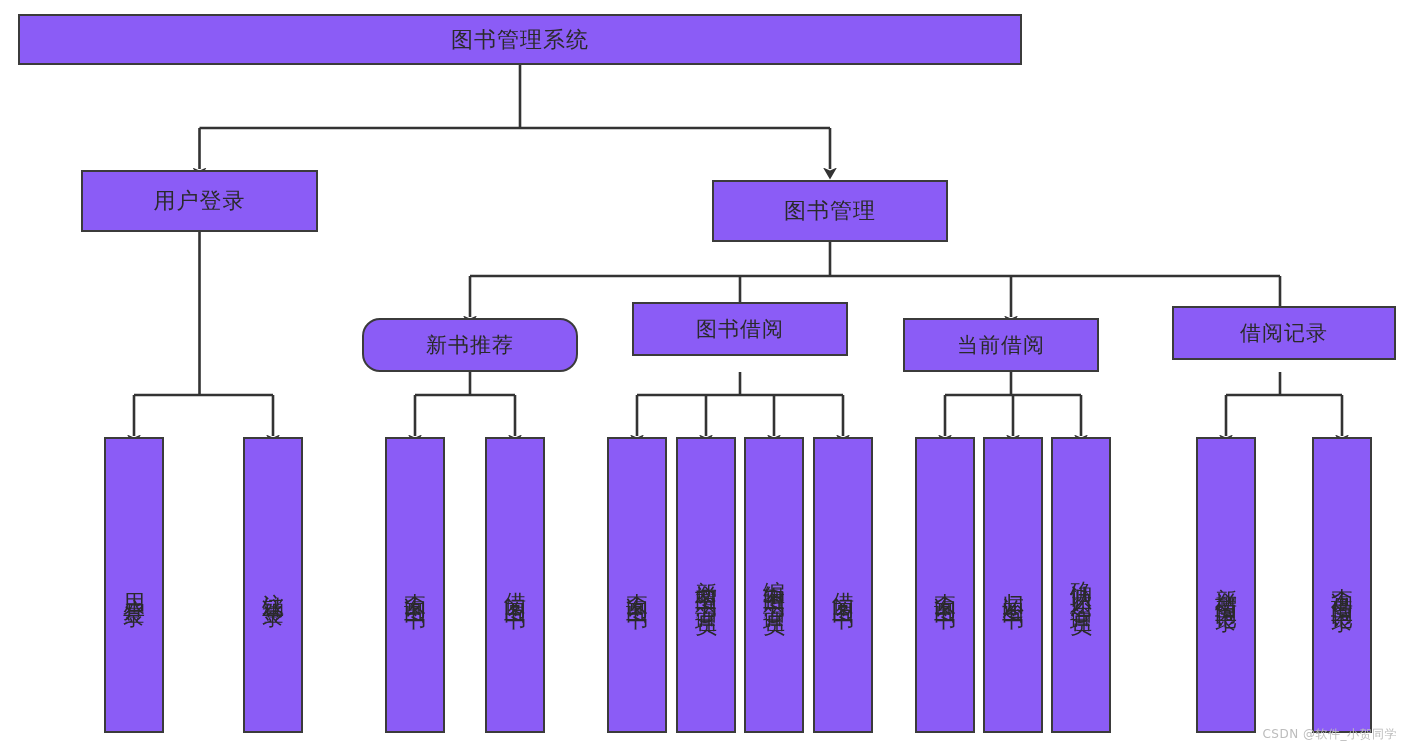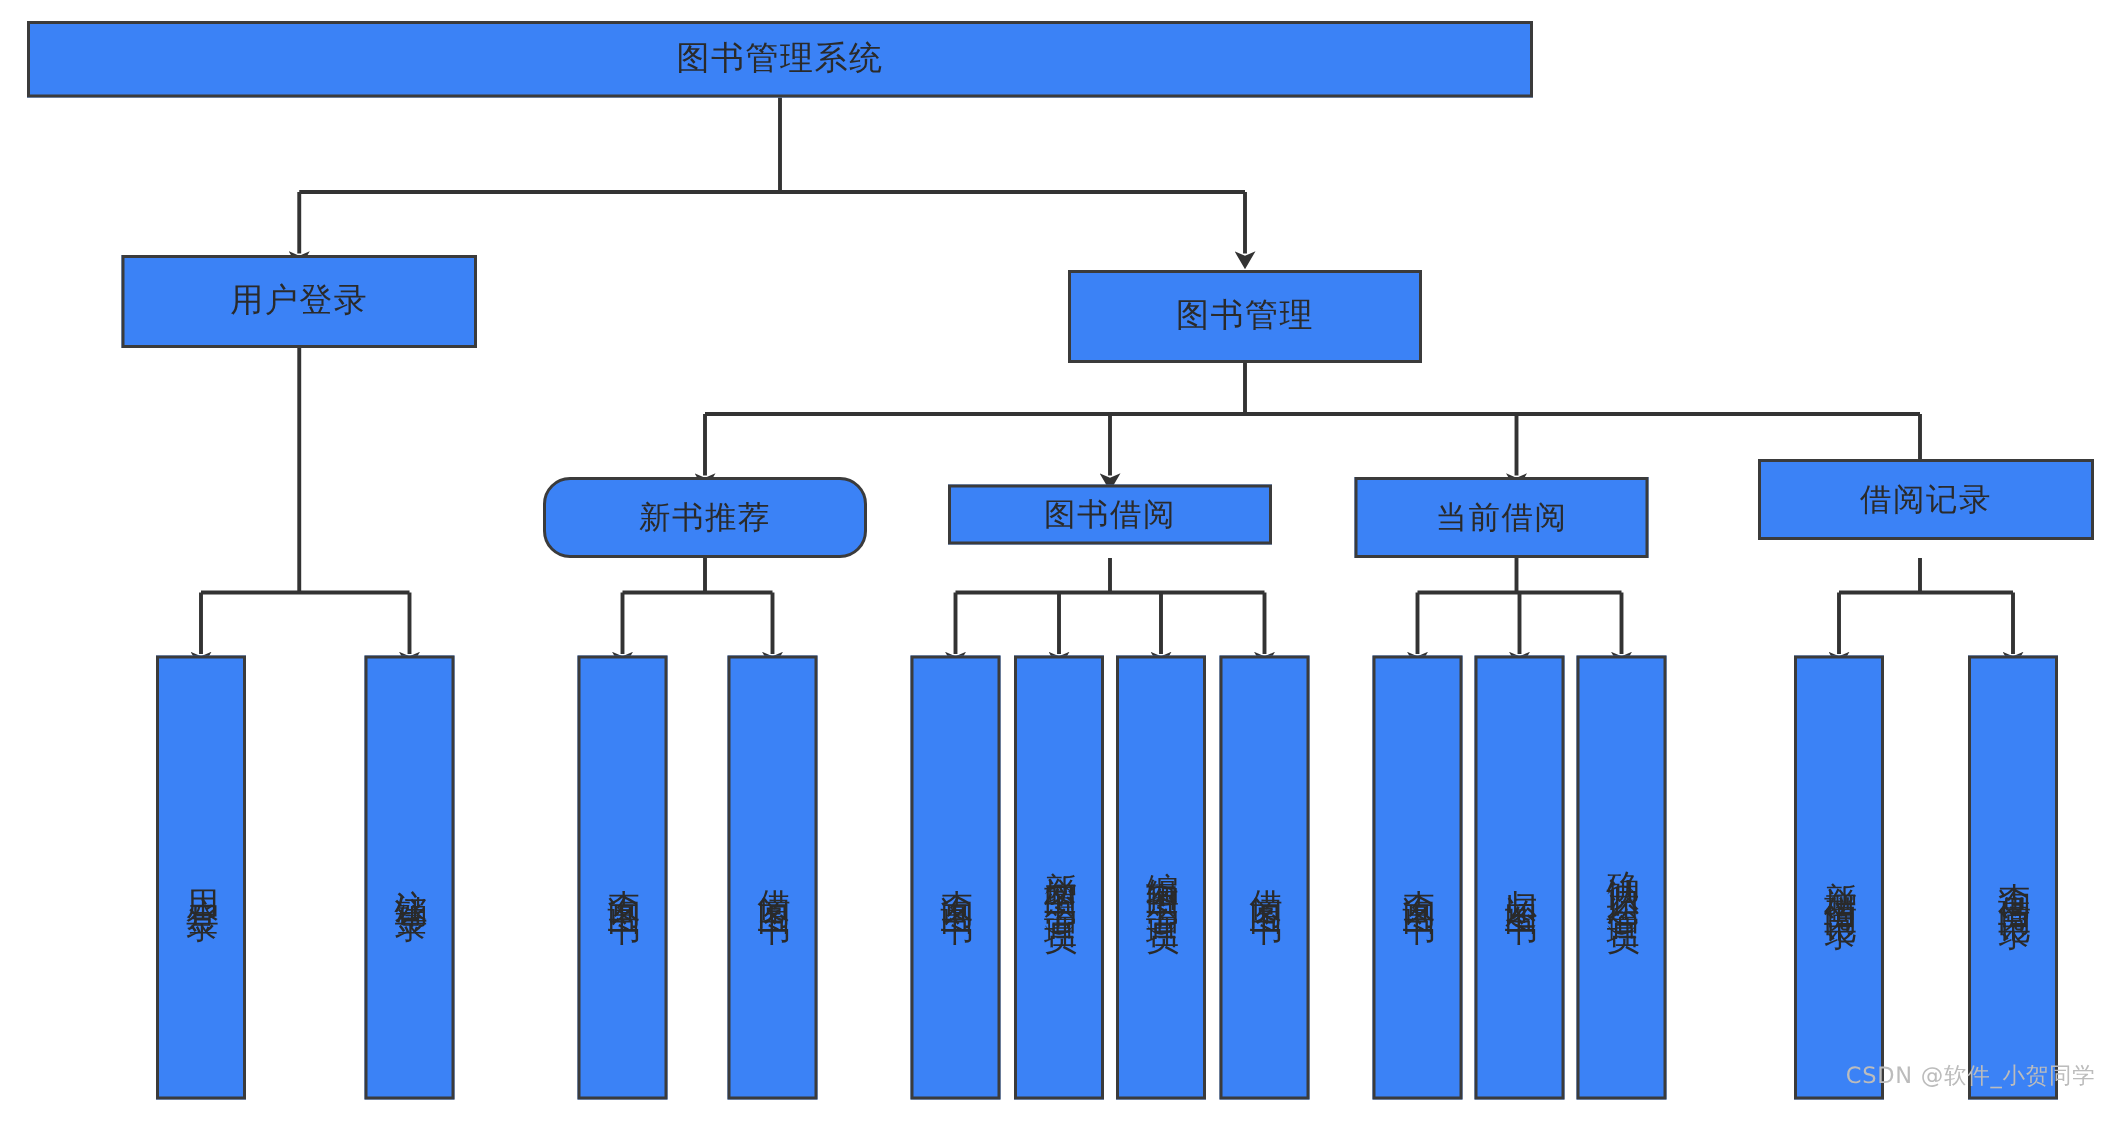--- a/index.html
+++ b/index.html
@@ -23,21 +23,21 @@
     position: absolute;
     left: 0;
     top: 0;
     width: 1405px;
     height: 747px;
   }
   .node {
     position: absolute;
     box-sizing: border-box;
     border: 2.5px solid #3b3b3b;
-    background: #3b82f6;
+    background: #8b5cf6;
     display: flex;
     align-items: center;
     justify-content: center;
     overflow: hidden;
   }
   .node .lbl {
     color: #2a2a2a;
     font-size: 21px;
     line-height: 1.05;
     letter-spacing: 1px;
@@ -49,22 +49,22 @@
     font-size: 22px;
     letter-spacing: 5px;
     line-height: 1;
   }
   .node.root .lbl { font-size: 22px; }
   .node.lvl1 .lbl { font-size: 22px; }
   .node.lvl2 .lbl { font-size: 21px; }
   .watermark {
     position: absolute;
     right: 8px;
-    bottom: 20px;
-    font-size: 15px;
+    bottom: 4px;
+    font-size: 12px;
     color: #bcbcbc;
     letter-spacing: 0.5px;
     white-space: nowrap;
     pointer-events: none;
   }
 </style>
 </head>
 <body>
 
 <div id="diagram-root">
@@ -118,21 +118,21 @@
       </div>
       <div class="node lvl1" style="left: 81px; top: 170px; width: 237px; height: 62px;">
         <span class="lbl">用户登录</span>
       </div>
       <div class="node lvl1" style="left: 712px; top: 180px; width: 236px; height: 62px;">
         <span class="lbl">图书管理</span>
       </div>
       <div class="node lvl2" style="left: 362px; top: 318px; width: 216px; height: 54px; border-radius: 18px;">
         <span class="lbl">新书推荐</span>
       </div>
-      <div class="node lvl2" style="left: 632px; top: 323px; width: 216px; height: 40px; text-align: center;">
+      <div class="node lvl2" style="left: 632px; top: 302px; width: 216px; height: 54px; text-align: center;">
         <span class="lbl">图书借阅</span>
       </div>
       <div class="node lvl2" style="left: 903px; top: 318px; width: 196px; height: 54px;">
         <span class="lbl">当前借阅</span>
       </div>
       <div class="node lvl2" style="left: 1172px; top: 306px; width: 224px; height: 54px;">
         <span class="lbl">借阅记录</span>
       </div>
       <div class="node leaf" style="left: 104px; top: 437px; width: 60px; height: 296px;">
         <span class="lbl">用户登录</span>

